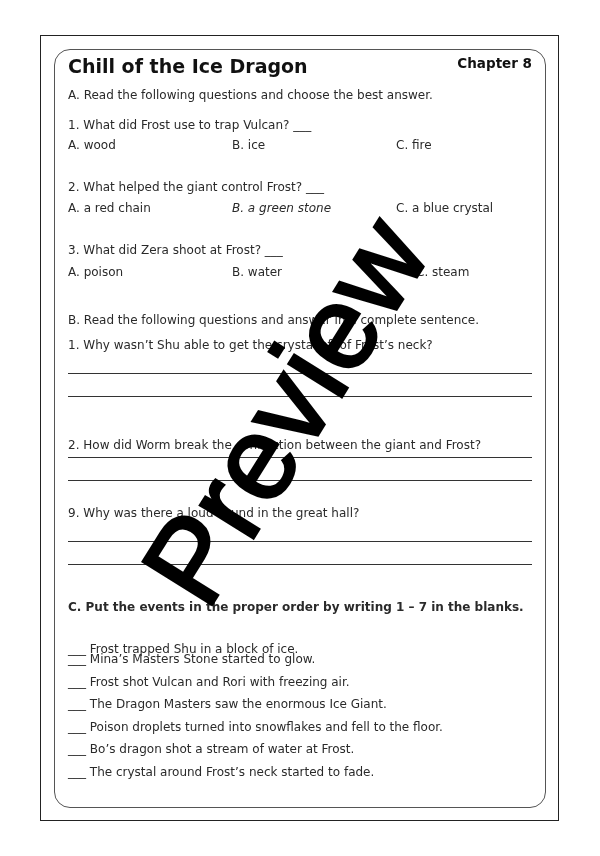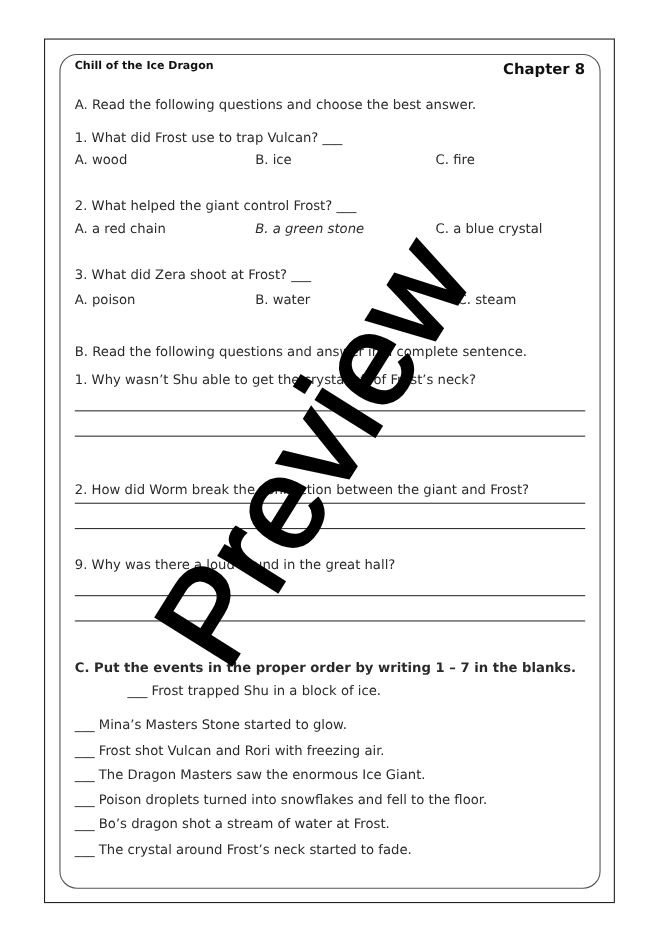--- a/index.html
+++ b/index.html
@@ -1,20 +1,20 @@
 <!DOCTYPE html>
 <html><head>
   <meta charset="utf-8">
   <style>
     html, body { margin:0; padding:0; background:#ffffff; }
     body { width:600px; height:856px; position:relative; overflow:hidden; font-family:"DejaVu Sans", sans-serif; color:#222; }
     .frame { position:absolute; left:40px; top:35px; width:519px; height:786px; border:1.5px solid #222; box-sizing:border-box; }
     .card { position:absolute; left:54px; top:49px; width:492px; height:759px; border:1.5px solid #555; border-radius:16px; box-sizing:border-box; }
     .abs { position:absolute; white-space:nowrap; }
-    .title { left:68px; top:55px; font-size:10px; font-weight:bold; color:#111; }
+    .title { left:68px; top:55px; font-size:19px; font-weight:bold; color:#111; }
     .chapter { right:68px; top:55px; font-size:13.5px; font-weight:bold; color:#111; text-align:center; }
     .txt { font-size:12px; color:#2a2a2a; }
     .line { position:absolute; left:68px; width:464px; height:0; border-top:1px solid #333; }
     .watermark { position:absolute; left:285px; top:410px; transform:translate(-50%,-50%) rotate(-58deg); font-family:"Liberation Sans", sans-serif; font-size:118px; font-weight:normal; color:#000; letter-spacing:1px; pointer-events:none; white-space:nowrap; -webkit-text-stroke:3px #000; }
   </style>
 </head>
 <body>
 
 <div class="frame"></div>
 <div class="card"></div>
@@ -47,21 +47,21 @@
 
 <div class="abs txt" style="left:68px; top:438px;">2. How did Worm break the connection between the giant and Frost?</div>
 <div class="line" style="top:457px;"></div>
 <div class="line" style="top:480px;"></div>
 
 <div class="abs txt" style="left:68px; top:506px;">9. Why was there a loud sound in the great hall?</div>
 <div class="line" style="top:541px;"></div>
 <div class="line" style="top:564px;"></div>
 
 <div class="abs txt" style="left:68px; top:600px;font-weight:bold;">C. Put the events in the proper order by writing 1 – 7 in the blanks.</div>
-<div class="abs txt" style="left:68px; top:621px;margin-left:48px;">___ Frost trapped Shu in a block of ice.</div>
+<div class="abs txt" style="left:68px; top:642px;">___ Frost trapped Shu in a block of ice.</div>
 <div class="abs txt" style="left:68px; top:652px;">___ Mina’s Masters Stone started to glow.</div>
 <div class="abs txt" style="left:68px; top:675px;">___ Frost shot Vulcan and Rori with freezing air.</div>
 <div class="abs txt" style="left:68px; top:697px;">___ The Dragon Masters saw the enormous Ice Giant.</div>
 <div class="abs txt" style="left:68px; top:720px;">___ Poison droplets turned into snowflakes and fell to the floor.</div>
 <div class="abs txt" style="left:68px; top:742px;">___ Bo’s dragon shot a stream of water at Frost.</div>
 <div class="abs txt" style="left:68px; top:765px;">___ The crystal around Frost’s neck started to fade.</div>
 
 <div class="watermark">Preview</div>
 
 </body></html>

